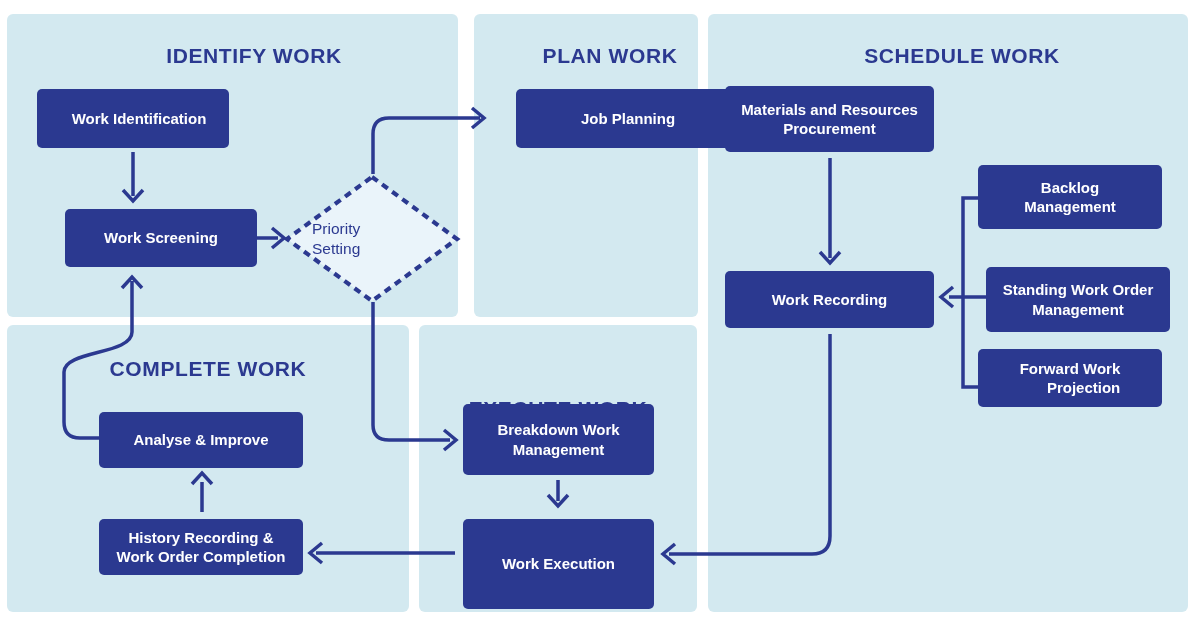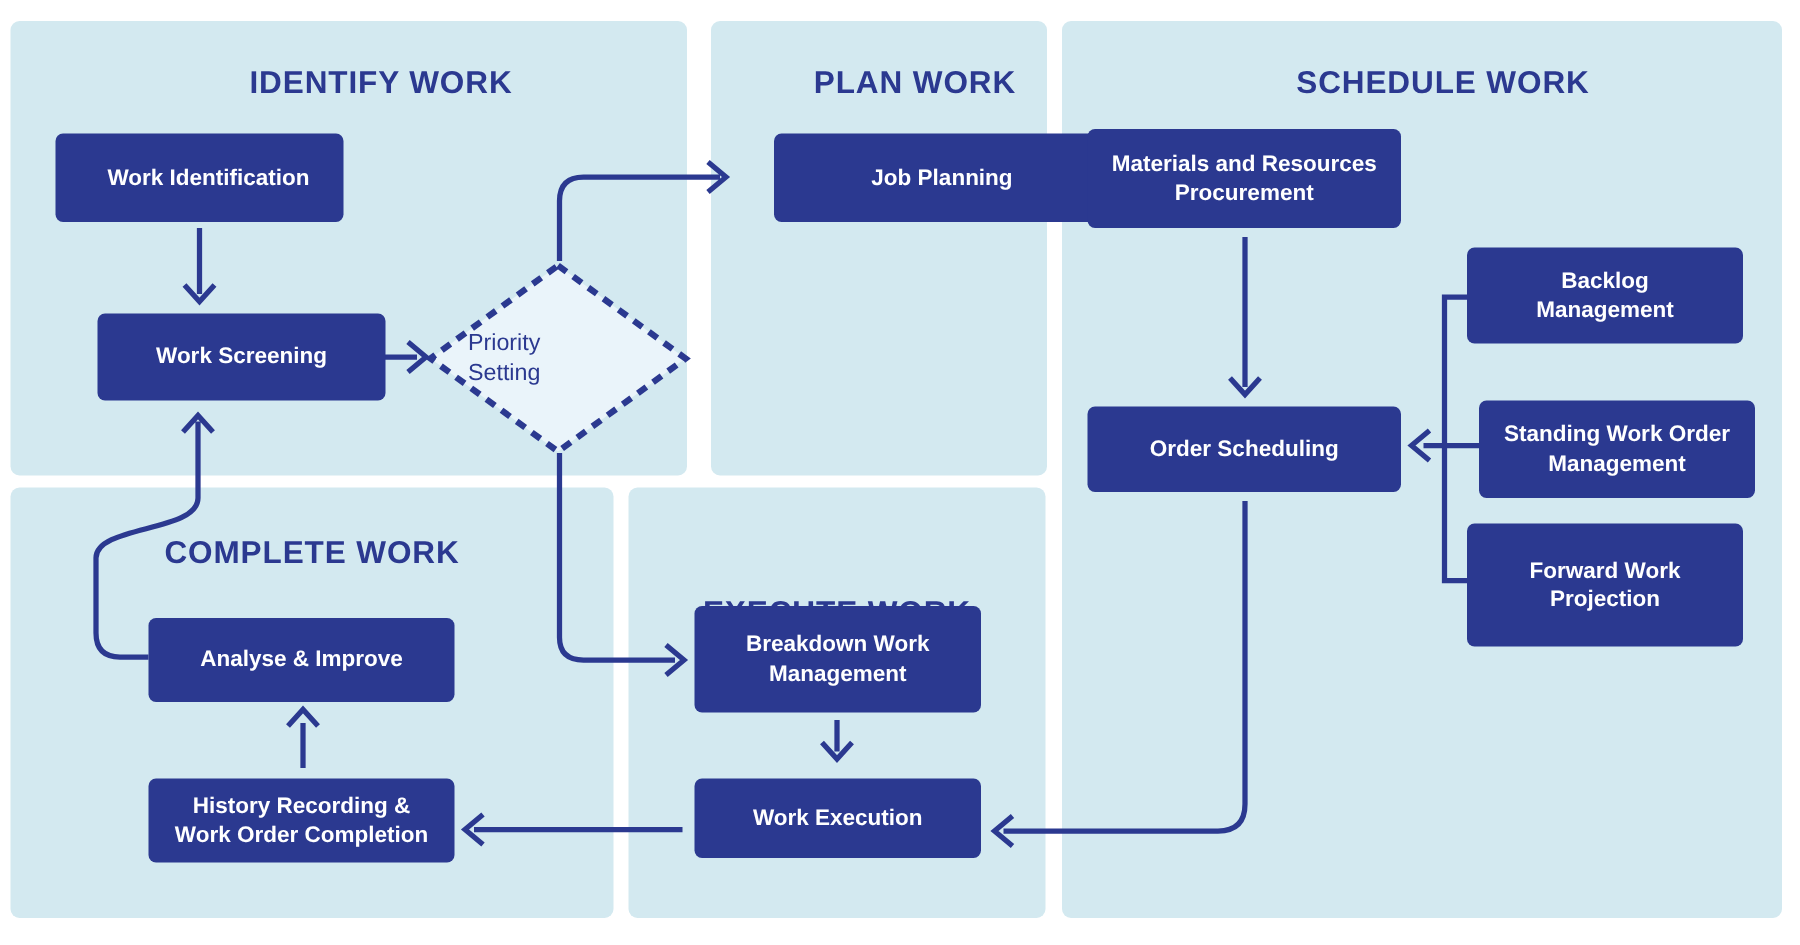--- a/index.html
+++ b/index.html
@@ -135,39 +135,39 @@
     <span class="node-label">Work Screening</span>
   </div>
   <div class="node" style="left:516px; top:89px; width:224px; height:59px;">
     <span class="node-label">Job Planning</span>
   </div>
   <div class="node" style="left:725px; top:86px; width:209px; height:66px;">
     <span class="node-label">Materials and Resources
 Procurement</span>
   </div>
   <div class="node" style="left:725px; top:271px; width:209px; height:57px;">
-    <span class="node-label">Order Scheduling</span>
+    <span class="node-label">Work Recording</span>
   </div>
   <div class="node" style="left:978px; top:165px; width:184px; height:64px;">
     <span class="node-label">Backlog
 Management</span>
   </div>
   <div class="node" style="left:986px; top:267px; width:184px; height:65px;">
     <span class="node-label">Standing Work Order
 Management</span>
   </div>
-  <div class="node" style="left:978px; top:349px; width:184px; height:82px;">
+  <div class="node" style="left:978px; top:349px; width:184px; height:58px;text-align:right;">
     <span class="node-label">Forward Work
 Projection</span>
   </div>
   <div class="node" style="left:463px; top:404px; width:191px; height:71px;">
     <span class="node-label">Breakdown Work
 Management</span>
   </div>
-  <div class="node" style="left:463px; top:519px; width:191px; height:53px;">
+  <div class="node" style="left:463px; top:519px; width:191px; height:90px;">
     <span class="node-label">Work Execution</span>
   </div>
   <div class="node" style="left:99px; top:412px; width:204px; height:56px;">
     <span class="node-label">Analyse &amp; Improve</span>
   </div>
   <div class="node" style="left:99px; top:519px; width:204px; height:56px;">
     <span class="node-label">History Recording &amp;
 Work Order Completion</span>
   </div>
 

